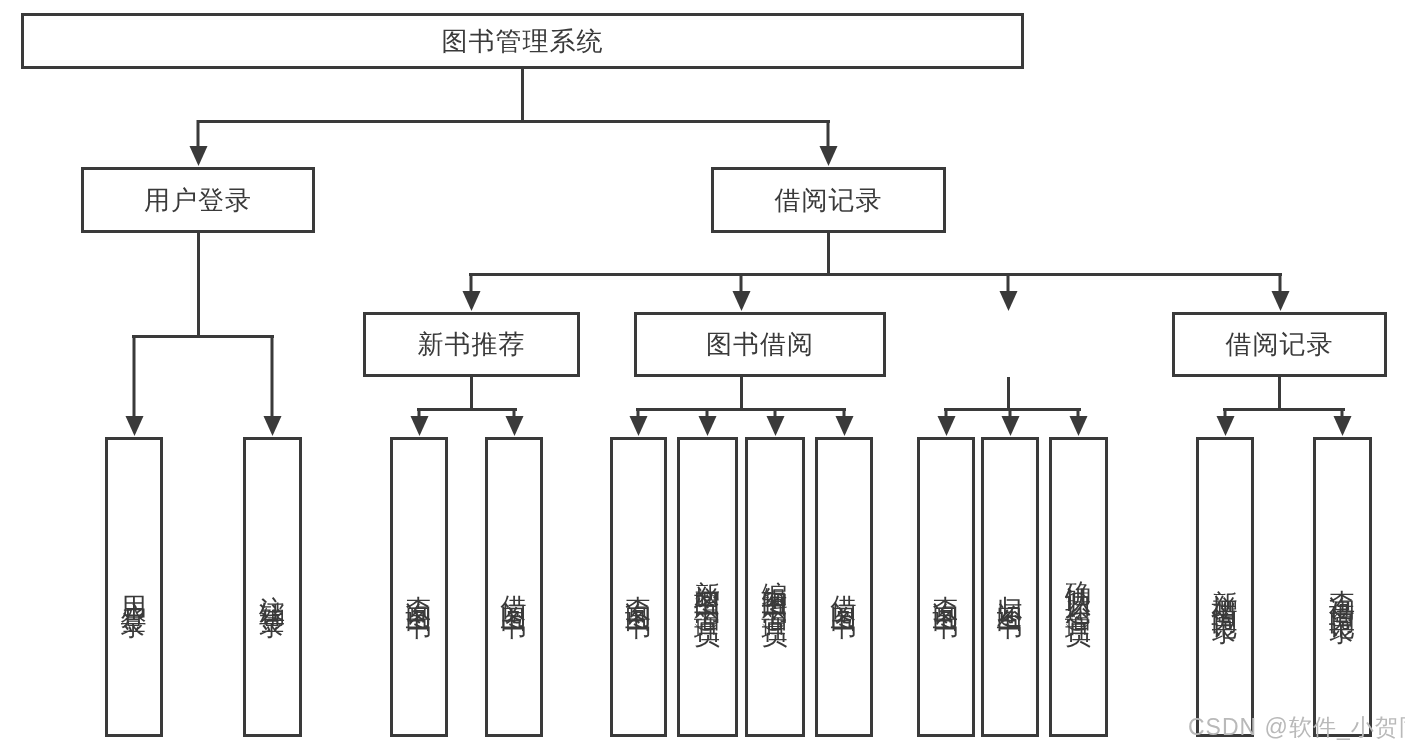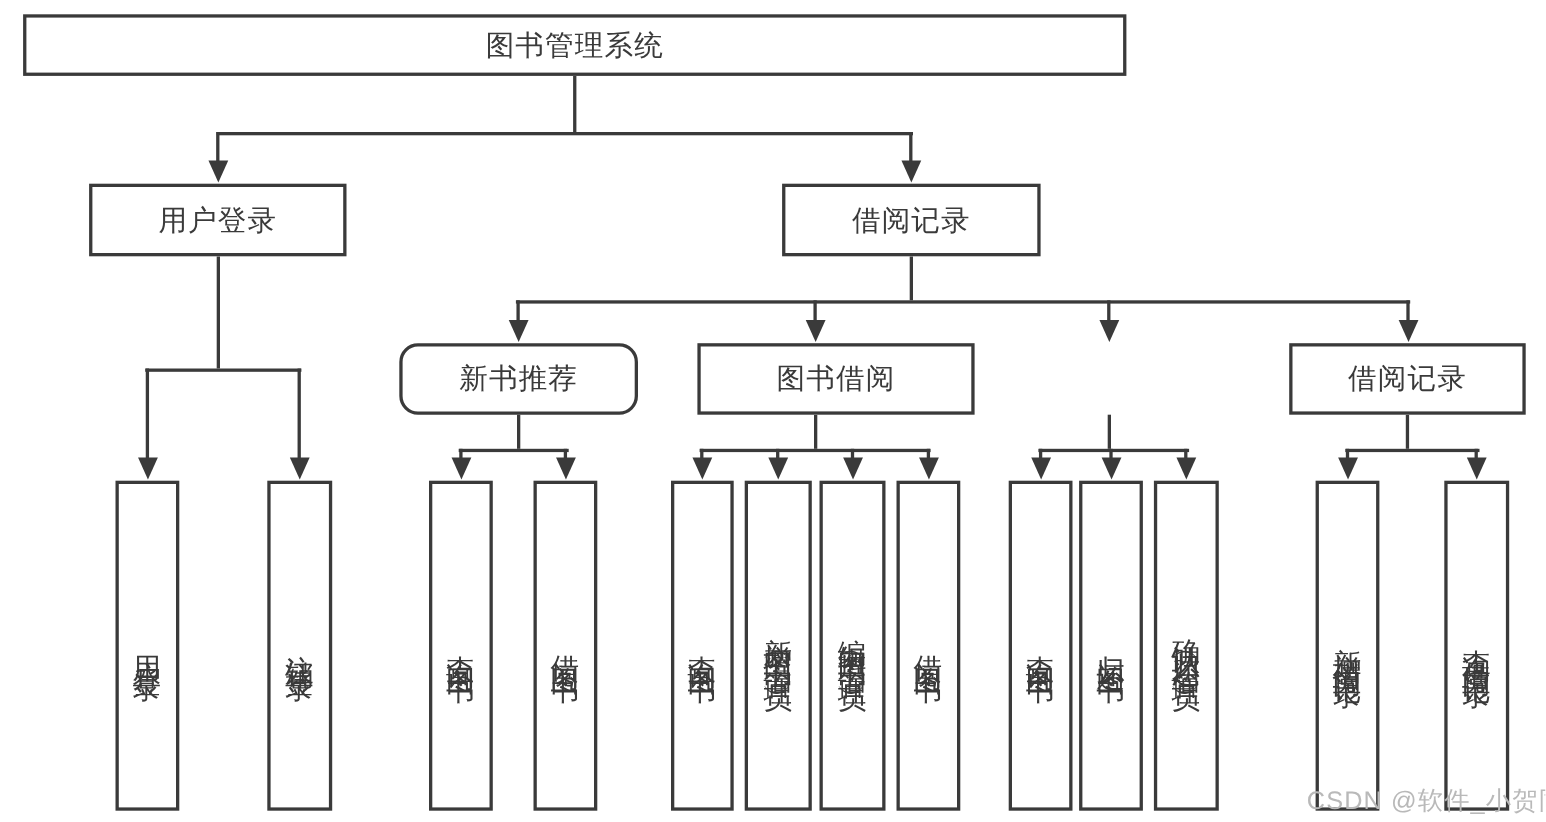--- a/index.html
+++ b/index.html
@@ -99,21 +99,21 @@
   <div class="arrow" style="left:134px; top:335px; height:82px;"></div>
   <div class="arrow" style="left:272px; top:335px; height:82px;"></div>
 
   <div class="vline" style="left:827px; top:233px; height:40px;"></div>
   <div class="hline" style="left:469px; top:273px; width:813px;"></div>
   <div class="arrow" style="left:471px; top:273px; height:19px;"></div>
   <div class="arrow" style="left:741px; top:273px; height:19px;"></div>
   <div class="arrow" style="left:1008px; top:273px; height:19px;"></div>
   <div class="arrow" style="left:1280px; top:273px; height:19px;"></div>
 
-  <div class="box" style="left:363px; top:312px; width:217px; height:65px;border-radius:17px;">
+  <div class="box" style="left:363px; top:312px; width:217px; height:65px;">
     <span>新书推荐</span>
   </div>
   <div class="box" style="left:634px; top:312px; width:252px; height:65px;">
     <span>图书借阅</span>
   </div>
   <div class="box" style="left:1172px; top:312px; width:215px; height:65px;font-family:Liberation Mono, monospace;">
     <span>借阅记录</span>
   </div>
 
   <div class="vline" style="left:470px; top:377px; height:31px;"></div>

